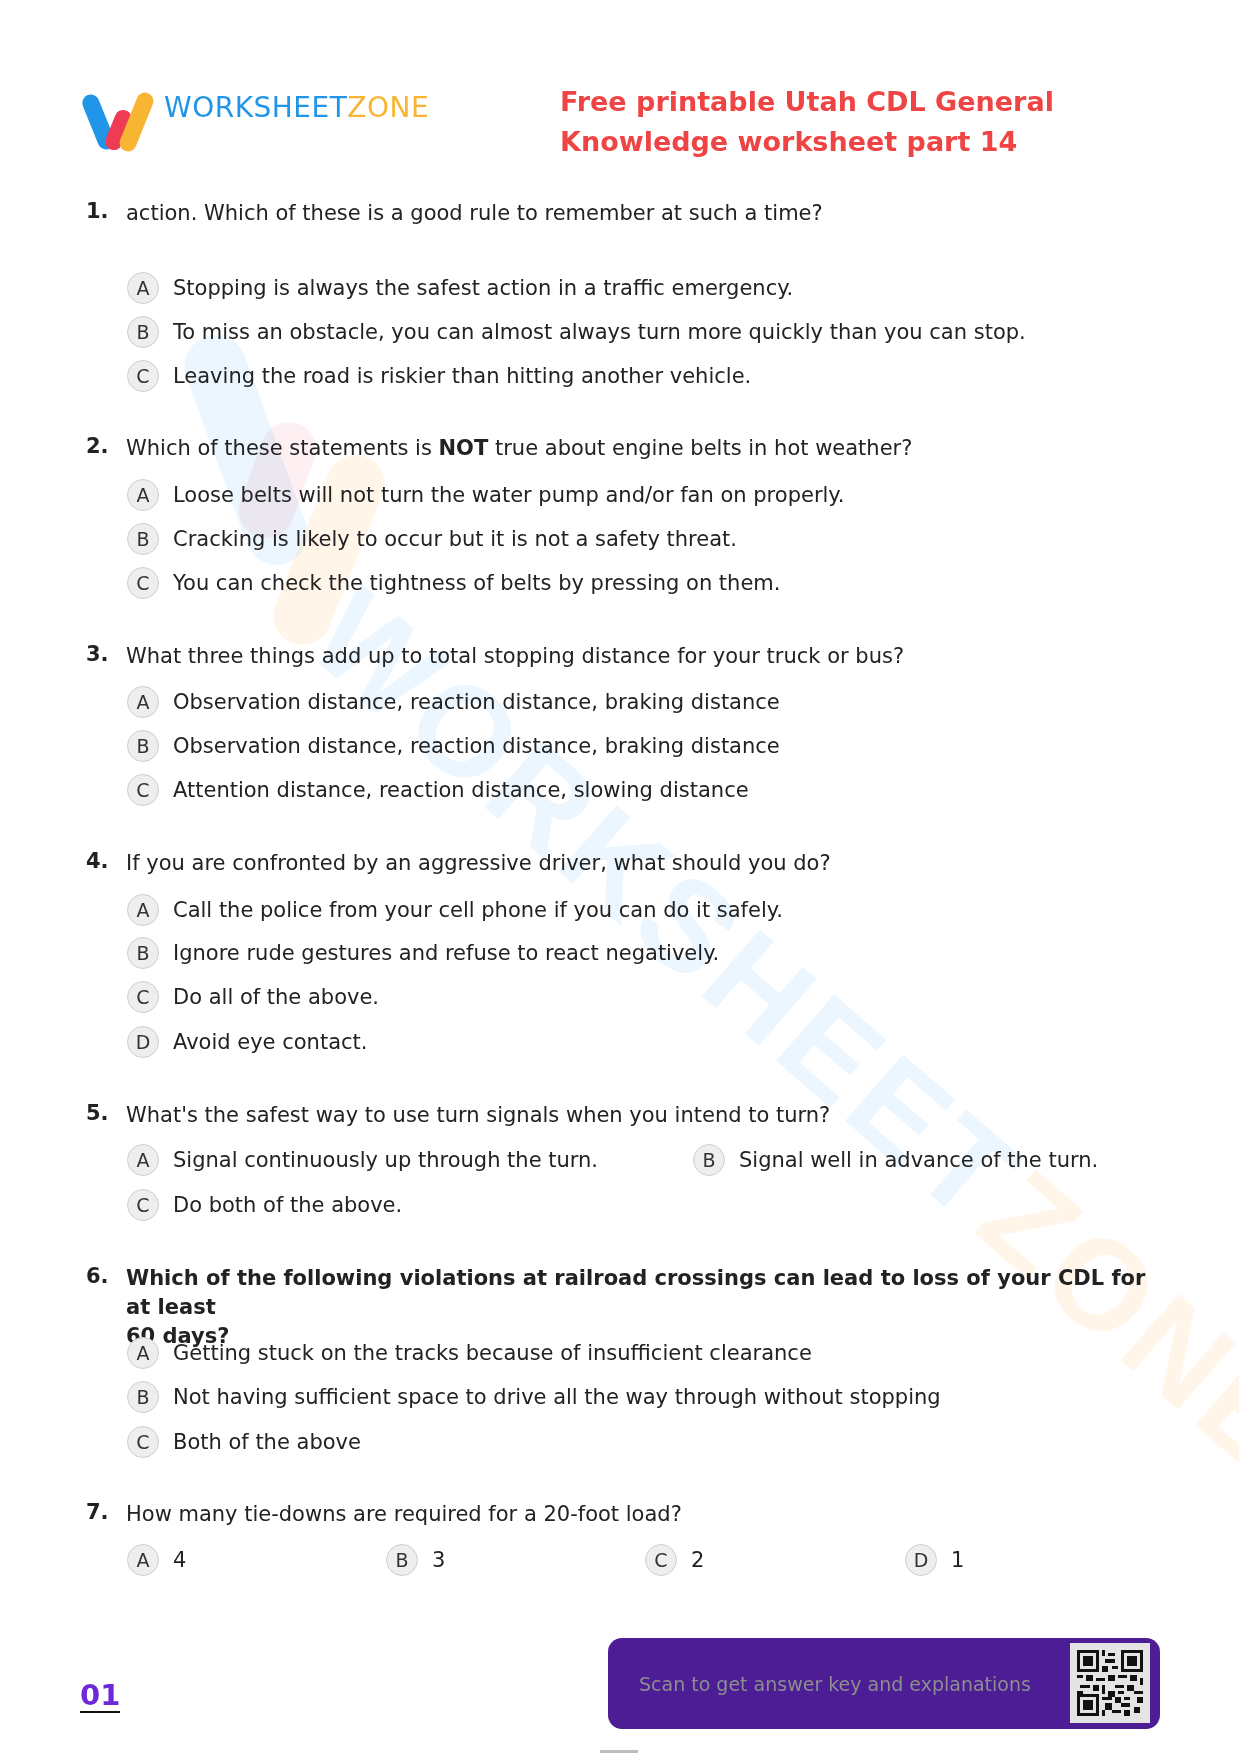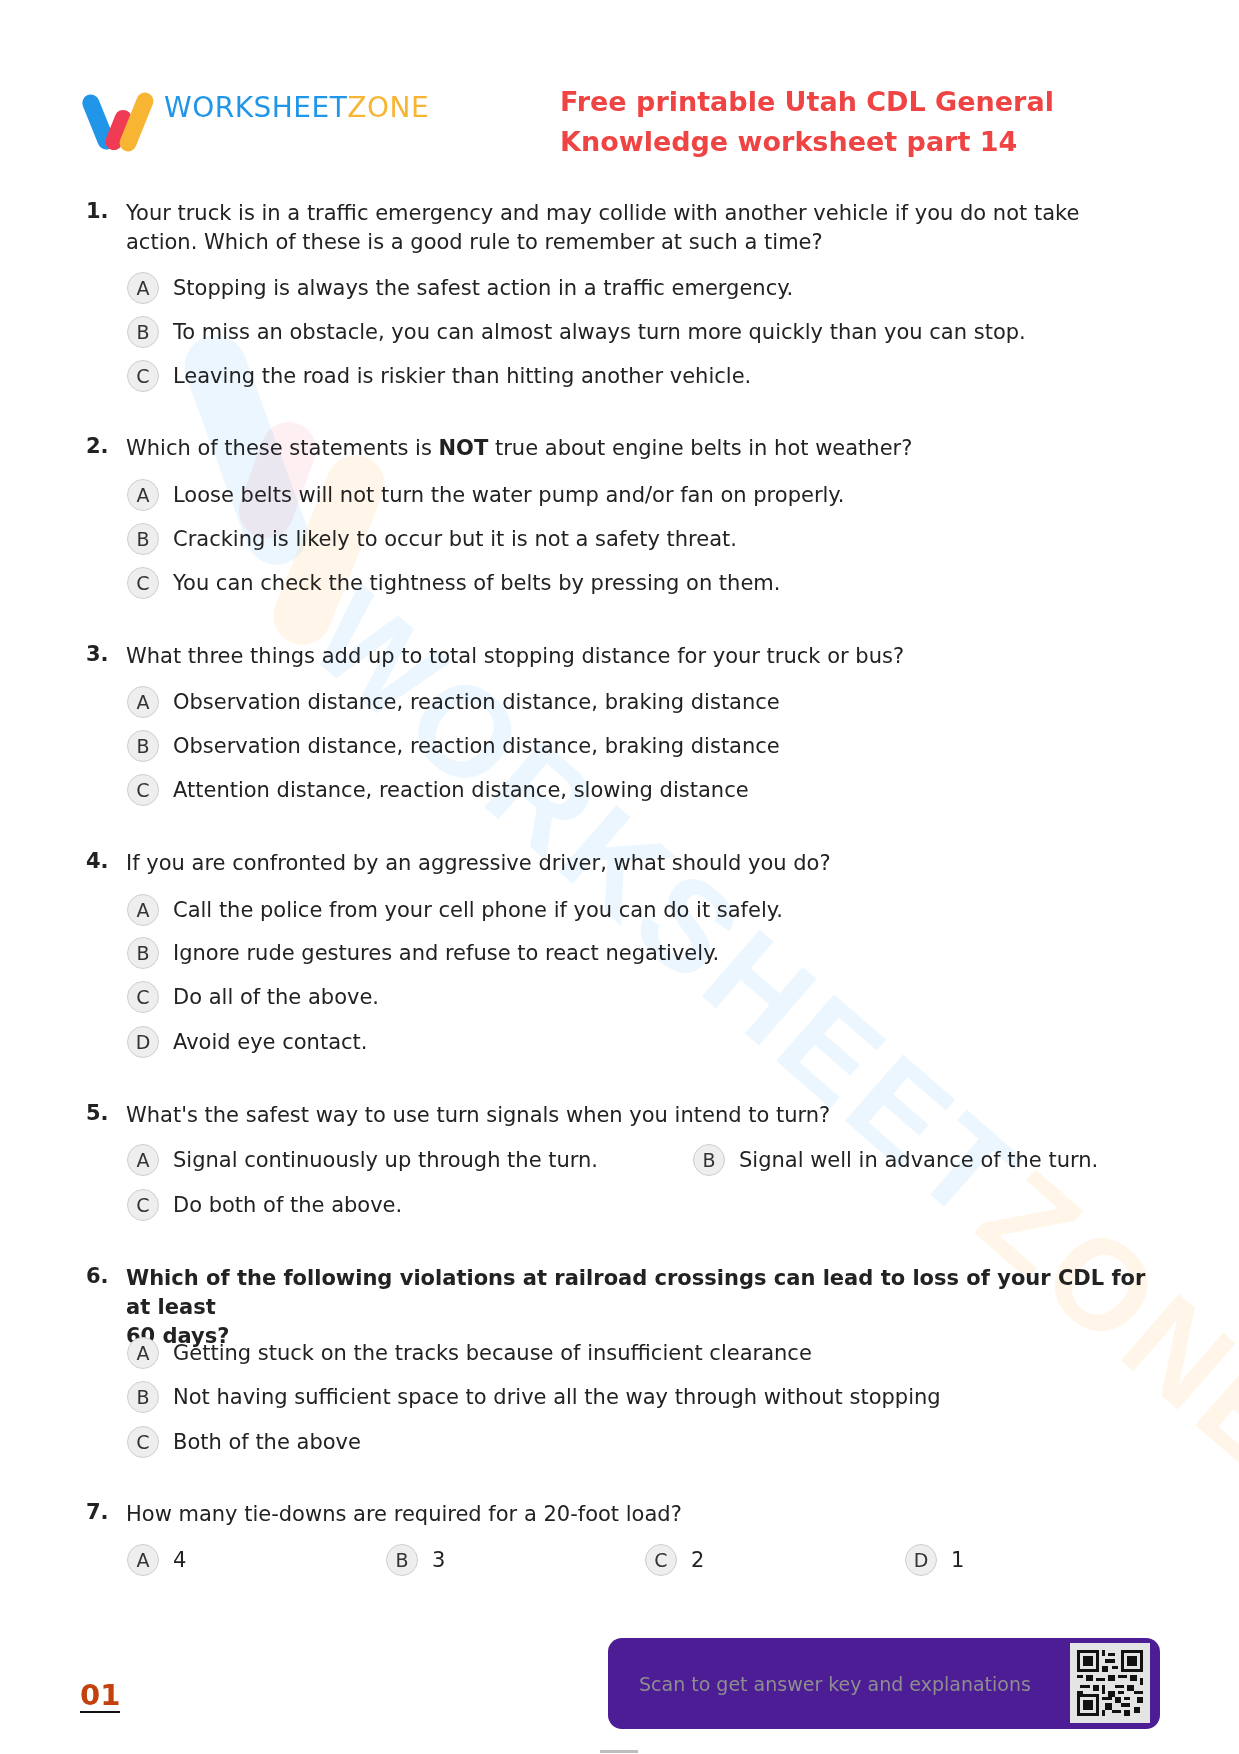--- a/index.html
+++ b/index.html
@@ -43,21 +43,21 @@
   .circ {
     width:32px; height:32px; border-radius:50%;
     background:#eeeeee; border:1px solid #cfcfcf; box-sizing:border-box;
     display:flex; align-items:center; justify-content:center;
     font-size:19px; color:#333; font-family:"DejaVu Sans", sans-serif;
   }
   .otext { margin-left:14px; font-size:21px; color:#222; white-space:nowrap;
     font-family:"DejaVu Sans", sans-serif; }
 
   
-  .pagenum { left:80px; top:1680px; font-size:29px; font-weight:700; color:#c2410c;
+  .pagenum { left:80px; top:1680px; font-size:29px; font-weight:700; color:#6d28d9;
     border-bottom:2px solid #111; line-height:30px; padding-bottom:1px;
     font-family:"DejaVu Sans", sans-serif; }
   .scanbox { left:608px; top:1638px; width:552px; height:91px; background:#4c1d95;
     border-radius:14px; }
   .scantext { position:absolute; left:31px; top:0; height:91px; display:flex; align-items:center;
     font-size:19px; color:#8e8e8e; font-family:"DejaVu Sans", sans-serif; }
   .qr { position:absolute; right:10px; top:5px; width:80px; height:80px; background:#e4e4e4;
     display:flex; align-items:center; justify-content:center; }
   .bottomline { left:600px; top:1750px; width:38px; height:3px; background:#bdbdbd; }
 </style>
@@ -78,21 +78,20 @@
   <div class="logo-text"><span class="a">WORKSHEET</span><span class="b">ZONE</span></div>
 </div>
 <div class="abs title">
   <div>Free printable Utah CDL General</div>
   <div>Knowledge worksheet part 14</div>
 </div>
 
 <div>
   <div class="qnum" style="top:199px;">1.</div>
   <div class="qtext" style="top:199px;">
-    <div>Your truck is in a traffic emergency and may collide with another vehicle if you do not take</div>
     <div>action. Which of these is a good rule to remember at such a time?</div>
   </div>
   <div class="opt" style="left:127px;top:270px;">
       <div class="circ">A</div>
       <div class="otext">Stopping is always the safest action in a traffic emergency.</div>
     </div>
   <div class="opt" style="left:127px;top:314px;">
       <div class="circ">B</div>
       <div class="otext">To miss an obstacle, you can almost always turn more quickly than you can stop.</div>
     </div>

